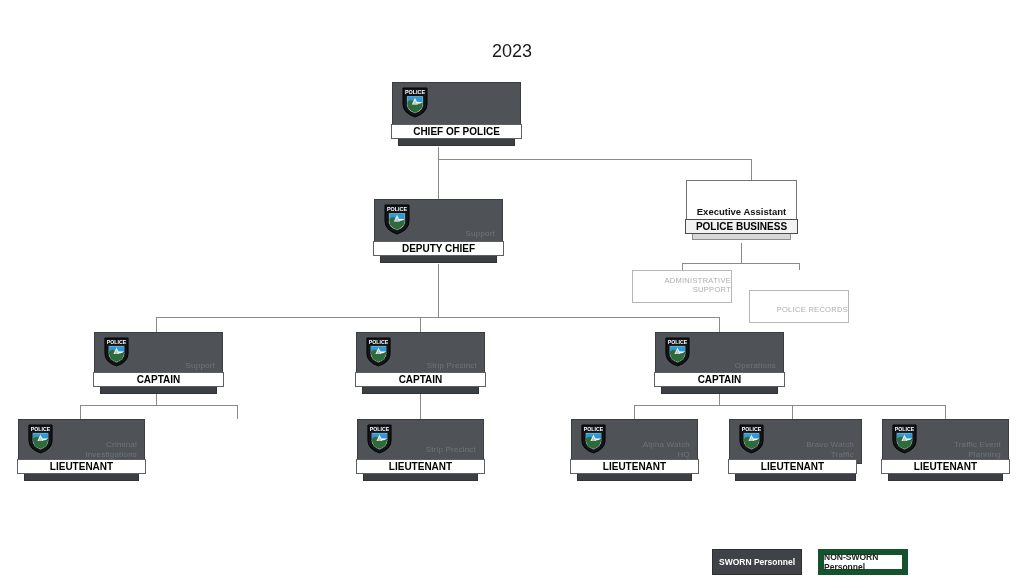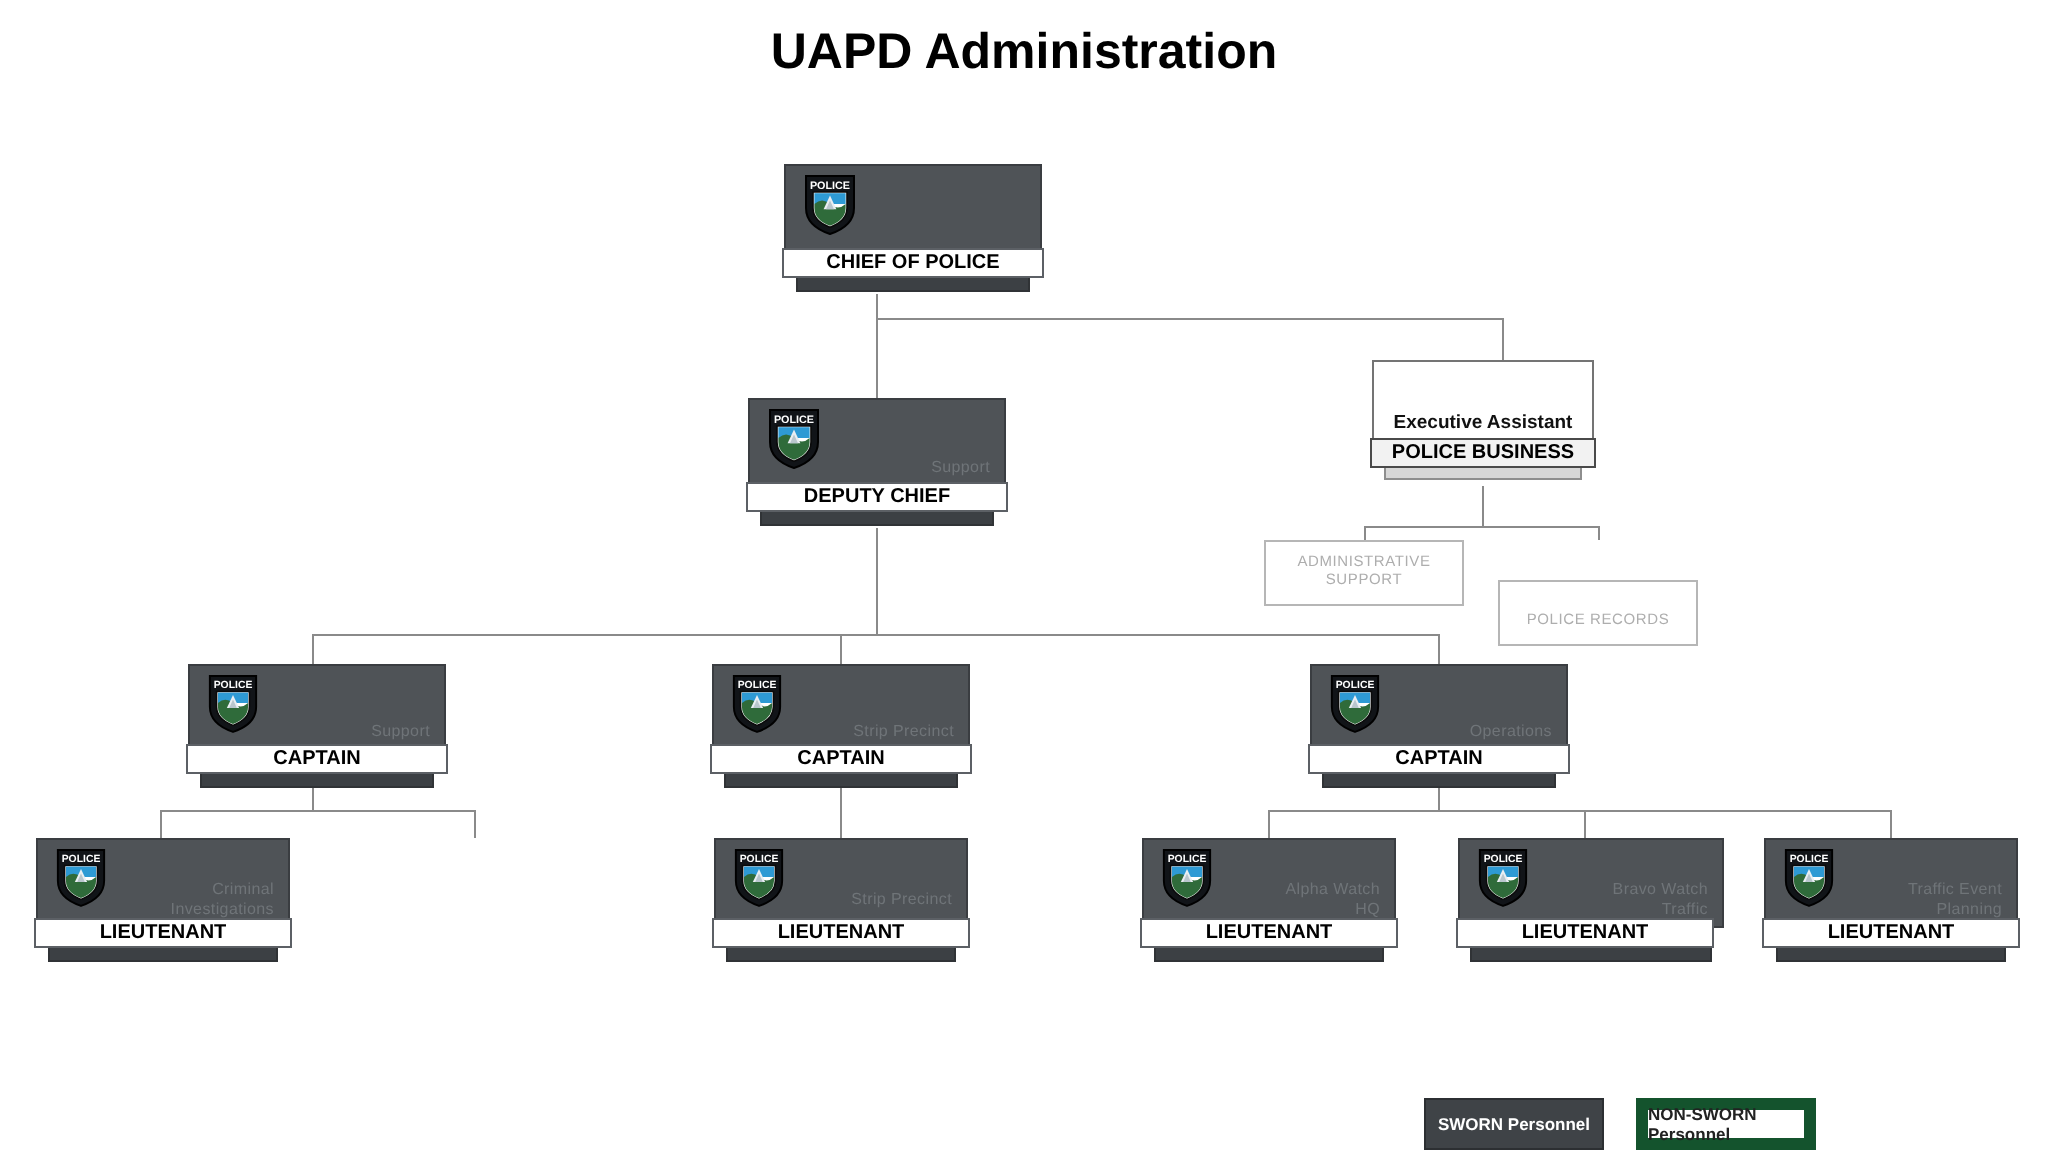--- a/index.html
+++ b/index.html
@@ -83,42 +83,42 @@
     position:absolute; left:-1px;
     background:#f2f2f2; border:1px solid #4a4a4a;
     text-align:center; font-weight:bold; color:#000; font-size:10px;
     display:flex; align-items:center; justify-content:center;
   }
 
   
   .lbox { position:absolute; background:#fff; border:1px solid #b6b6b6; }
   .lbox span {
     position:absolute; left:0; width:100%; bottom:8px;
-    text-align:center; font-size:7.5px; color:#aeaeae; letter-spacing:.3px;
+    text-align:right; font-size:7.5px; color:#aeaeae; letter-spacing:.3px;
   }
 
   
   .legend { position:absolute; display:flex; gap:8px; align-items:center; }
   .lg-sworn {
     width:90px; height:26px; background:#3f4347; border:1px solid #2c2f32;
     color:#fff; font-size:8.5px; font-weight:bold;
     display:flex; align-items:center; justify-content:center;
   }
   .lg-non {
     width:90px; height:26px; background:#fff; border:6px solid #14532d;
     color:#222; font-size:8.5px; font-weight:bold;
     display:flex; align-items:center; justify-content:center;
   }
 </style>
 </head>
 <body>
 
 <div id="stage">
 
-  <div class="title" style="top:12px;">UAPD Administration</div>
+  <div class="subtitle" style="top:41px;">2023</div>
 
   <div class="ln v" style="left:438px; top:147px; height:63px;"></div>
 
   <div class="ln h" style="left:438px; top:159px; width:313px;"></div>
   <div class="ln v" style="left:751px; top:159px; height:21px;"></div>
 
   <div class="ln v" style="left:741px; top:243px; height:20px;"></div>
   <div class="ln h" style="left:682px; top:263px; width:118px;"></div>
   <div class="ln v" style="left:682px; top:263px; height:7px;"></div>
   <div class="ln v" style="left:799px; top:263px; height:7px;"></div>

